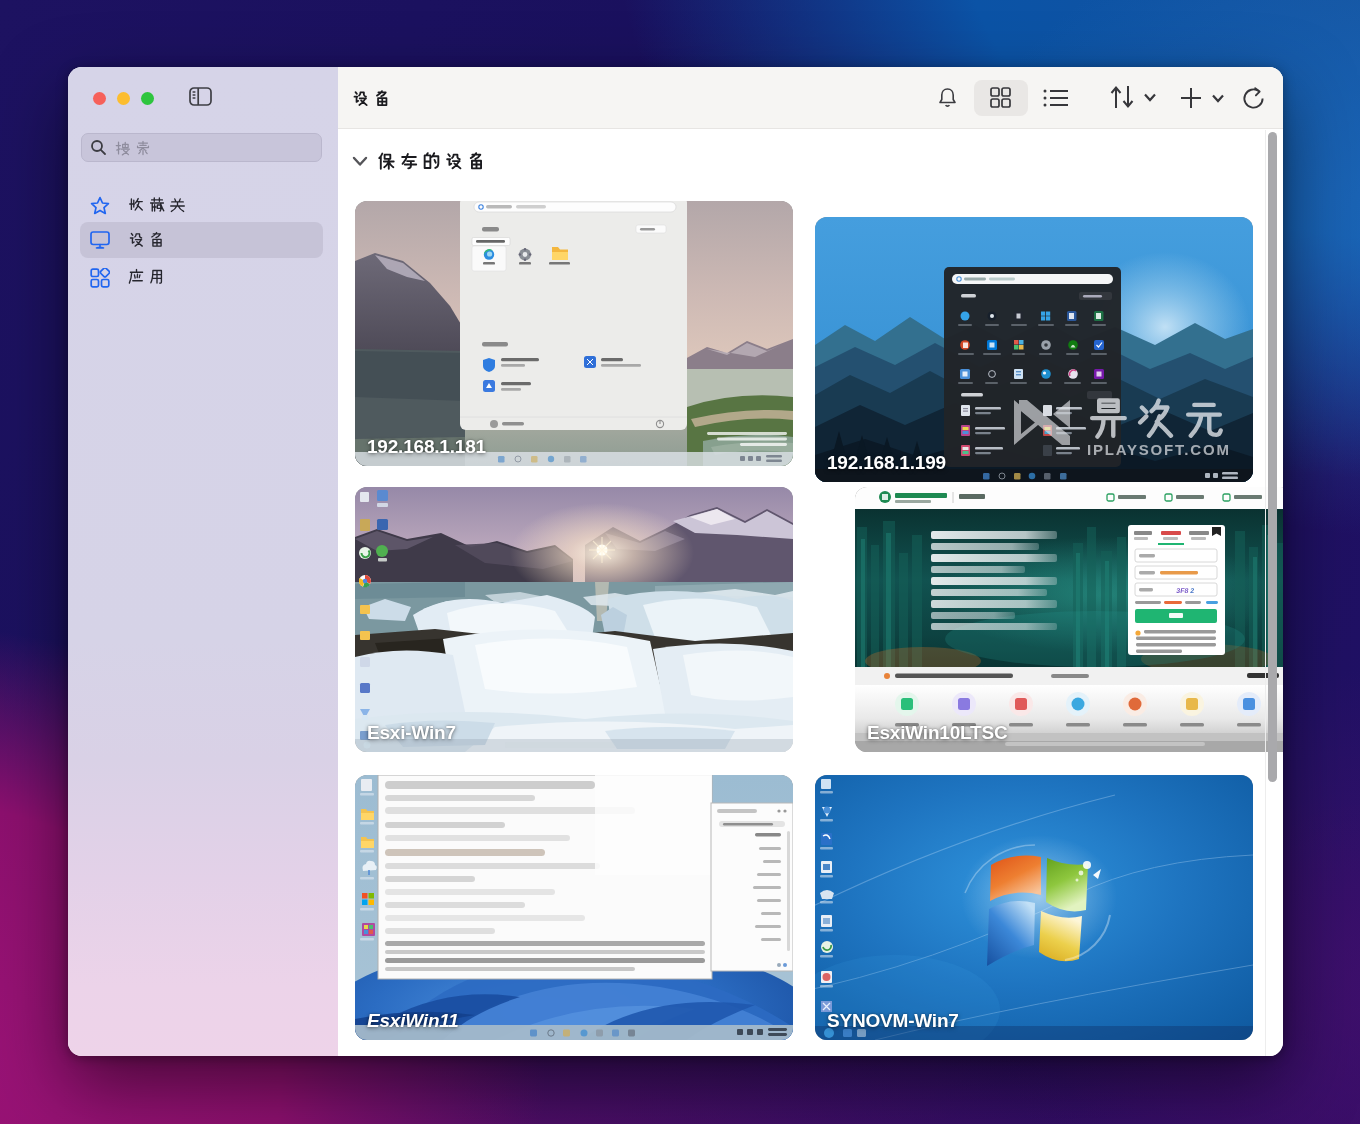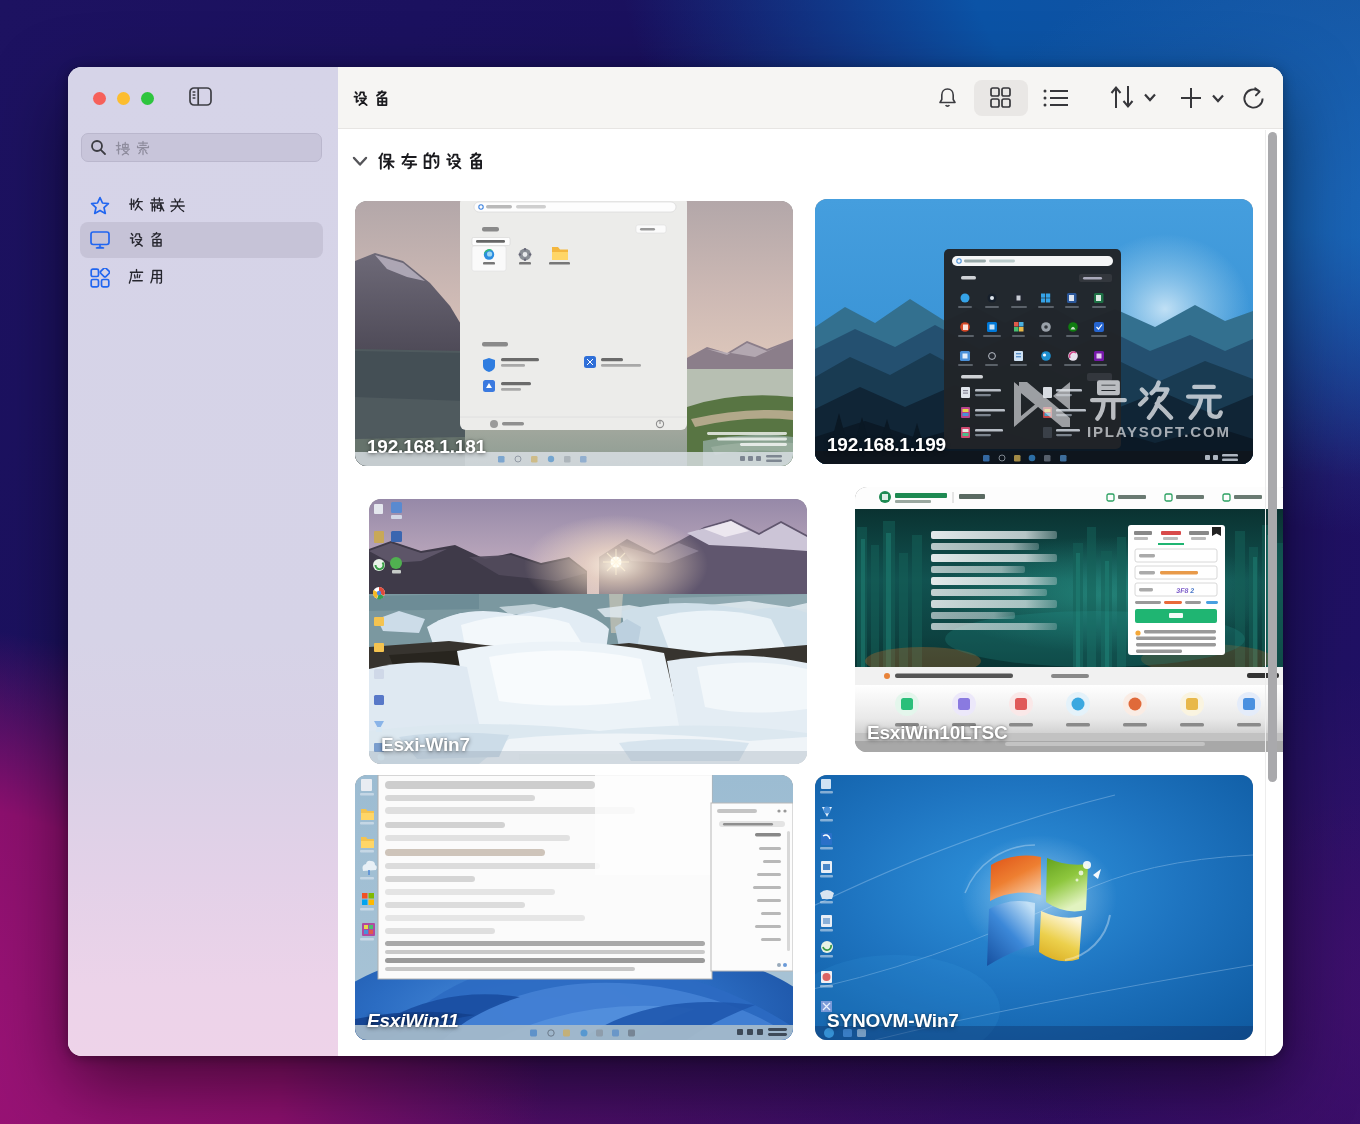--- a/index.html
+++ b/index.html
@@ -300,21 +300,21 @@
 </g>
 <g fill="#6a7280" opacity=".8">
 <rect x="385" y="255" width="5" height="5" rx="1"></rect>
               <rect x="393" y="255" width="5" height="5" rx="1"></rect>
 <rect x="401" y="255" width="5" height="5" rx="1"></rect>
 <rect x="411" y="254" width="16" height="2.6" rx="1.3"></rect>
               <rect x="411" y="258.5" width="16" height="2.6" rx="1.3"></rect>
 </g>
 </svg>
       <div class="cardlabel">192.168.1.181</div></div>
-      <div class="card" id="c2" style="left:477px;top:132px;">
+      <div class="card" id="c2" style="left:477px;top:150px;">
 <svg width="438" height="265" viewBox="0 0 438 265">
 <defs>
 <linearGradient id="c2sky" x1="0" y1="0" x2="0" y2="1">
  <stop offset="0" stop-color="#459ede"></stop>
                 <stop offset=".55" stop-color="#3a94d6"></stop>
                 <stop offset="1" stop-color="#2f86c6"></stop>
 </linearGradient>
 <radialGradient id="c2sun" cx=".5" cy=".5" r=".5">
  <stop offset="0" stop-color="#cfe8f8" stop-opacity=".9"></stop>
                 <stop offset=".6" stop-color="#9fd0ee" stop-opacity=".45"></stop>
@@ -474,21 +474,21 @@
 <g style="color:#eef0f4;stroke-width:10" opacity=".75">
 <use href="#g_yi" width="44" height="44" x="271" y="180"></use>
 <use href="#g_ci" width="44" height="44" x="319" y="180"></use>
 <use href="#g_yuan" width="44" height="44" x="367" y="180"></use>
 </g>
 <g fill="#e4e6ea" opacity=".7" font-family="'Liberation Sans',sans-serif" font-weight="bold">
 <text x="272" y="238" font-size="15" letter-spacing="1.8">IPLAYSOFT.COM</text>
 </g>
 </svg>
       <div class="cardlabel">192.168.1.199</div></div>
-      <div class="card" id="c3" style="left:17px;top:432px;margin-left:14px;">
+      <div class="card" id="c3" style="left:17px;top:420px;">
 <svg width="438" height="265" viewBox="0 0 438 265">
 <defs>
 <linearGradient id="c3sky" x1="0" y1="0" x2="0" y2="1">
  <stop offset="0" stop-color="#9689a8"></stop>
                 <stop offset=".55" stop-color="#bda9bd"></stop>
                 <stop offset="1" stop-color="#d9c3c0"></stop>
 </linearGradient>
 <radialGradient id="c3sun" cx=".5" cy=".5" r=".5">
  <stop offset="0" stop-color="#fff6e4" stop-opacity=".95"></stop>
                 <stop offset=".35" stop-color="#f6dfc6" stop-opacity=".65"></stop>

